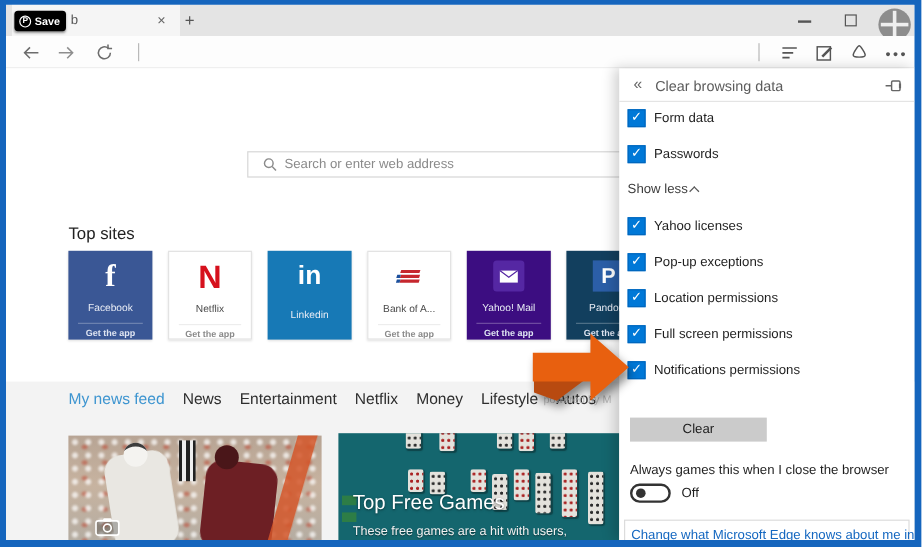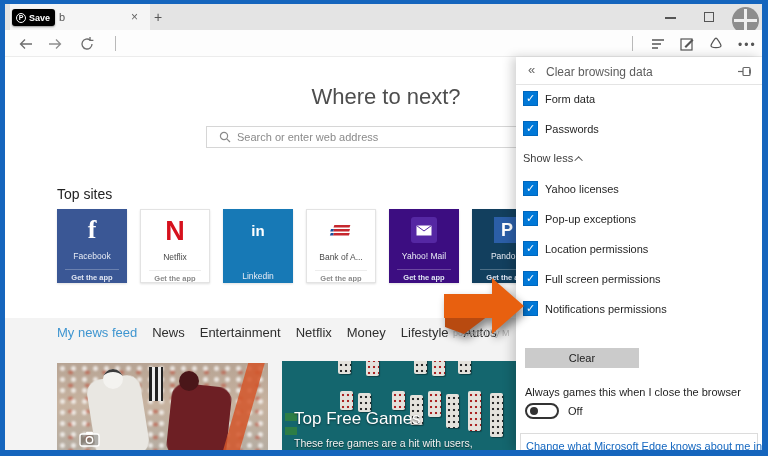--- a/index.html
+++ b/index.html
@@ -129,21 +129,20 @@
           <rect x="2" y="3" width="11" height="11" stroke="#555" fill="none" stroke-width="1.2"></rect>
           <path d="M5.5 10.5 13 3l1.5 1.5L7 12z" fill="#555"></path>
         </svg>
       <svg class="tico" style="left:703px" viewBox="0 0 16 16">
           <path d="M8 2.2c1 0 5 5.8 5 7.6 0 2.4-10 2.4-10 0C3 8 7 2.2 8 2.2Z" stroke="#555" stroke-width="1.2" fill="none"></path>
         </svg>
       <div class="tico dots" style="left:733px;top:8px">•••</div>
     </div>
 
     <div class="content">
-      <div class="heading">Where to next?</div>
 
       <div class="searchbox">
         <svg width="12" height="12" viewBox="0 0 12 12">
             <circle cx="5" cy="5" r="3.6" stroke="#8a8a8a" fill="none" stroke-width="1.2"></circle>
             <path d="M7.8 7.8 11 11" stroke="#8a8a8a" stroke-width="1.2"></path>
           </svg>
         <input type="text" placeholder="Search or enter web address" style="">
       </div>
 
       <div class="topsites-title">Top sites</div>
@@ -157,23 +156,23 @@
       </div>
       <div class="tile t-light" style="left:135px">
         <div class="logo">
             <span style="font-weight:bold;font-size:27px;color:#d6111d">N</span>
           </div>
         <div class="tname">Netflix</div>
         <div class="cta">Get the app</div>
       </div>
       <div class="tile t-dark" style="left:218px;background:#1779b6">
         <div class="logo">
-            <span style="font-weight:bold;font-size:15px;color:#fff">in</span>
+            <span style="font-weight:bold;font-size:22px;color:#fff">in</span>
           </div>
-        <div class="tname" style="margin-top:20px">Linkedin</div>
+        <div class="tname" style="margin-top:6px">Linkedin</div>
       </div>
       <div class="tile t-light" style="left:301px">
         <div class="logo">
           <svg width="28" height="17" viewBox="0 0 28 17">
               <g transform="skewX(-18)">
                 <rect x="8" y="2" width="16" height="2.6" fill="#c6272e"></rect>
                 <rect x="9" y="6" width="16" height="2.6" fill="#c6272e"></rect>
                 <rect x="10" y="10" width="16" height="2.6" fill="#c6272e"></rect>
                 <rect x="6" y="6" width="3" height="2.6" fill="#1b4f9c"></rect>
                 <rect x="7" y="10" width="3" height="2.6" fill="#1b4f9c"></rect>

